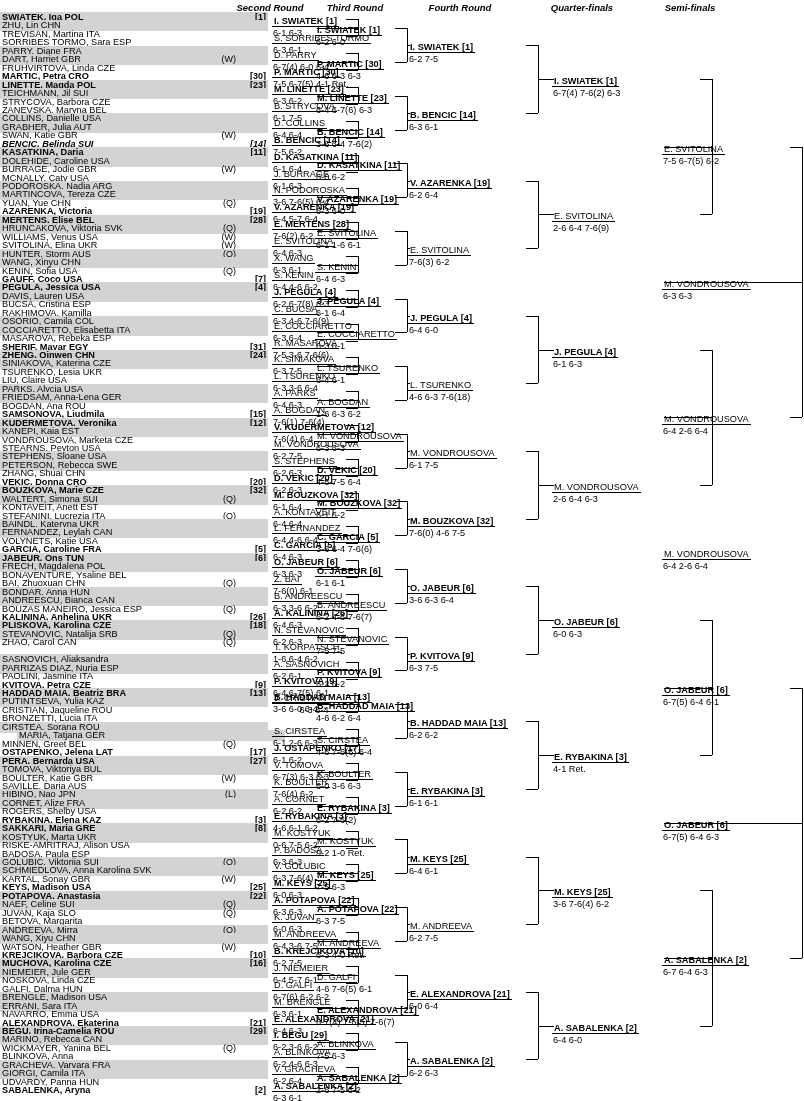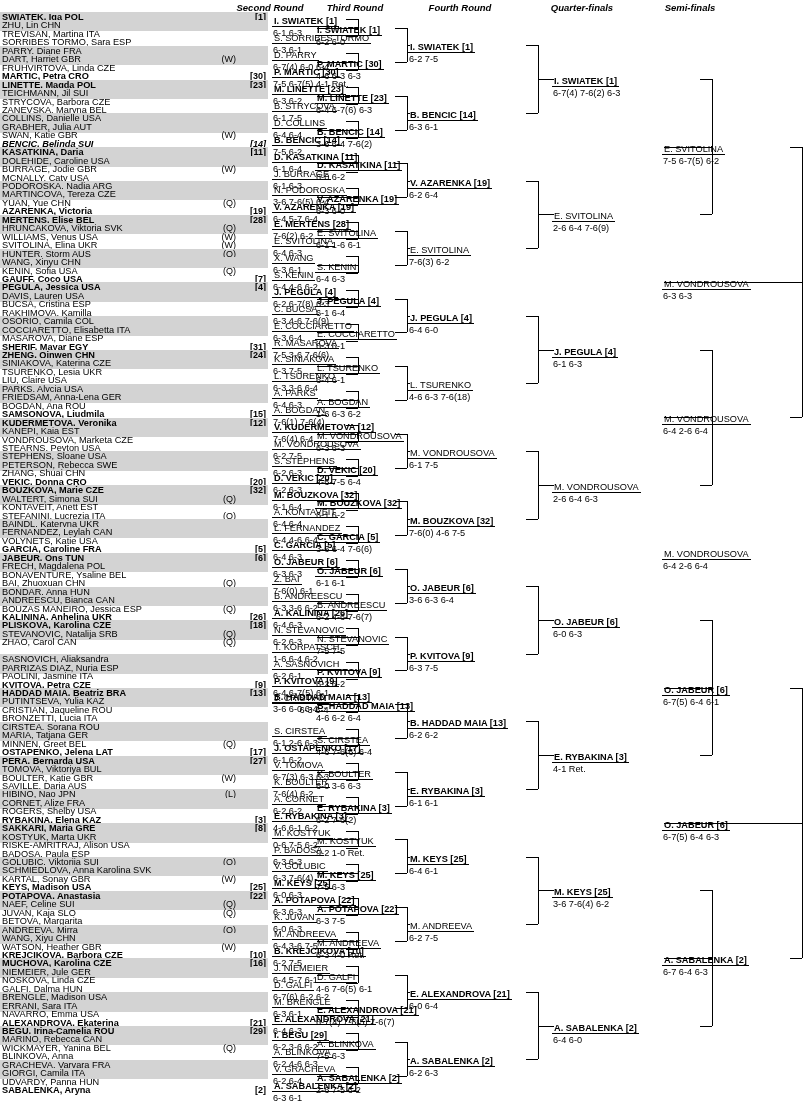--- a/index.html
+++ b/index.html
@@ -221,21 +221,21 @@
       <div class="r1row" style="top: 307.75px;">
         <div class="r1name">RAKHIMOVA, Kamilla</div>
       </div>
       <div class="r1row shade" style="top: 316.2px;">
         <div class="r1name">OSORIO, Camila COL</div>
       </div>
       <div class="r1row shade" style="top: 324.65px;">
         <div class="r1name">COCCIARETTO, Elisabetta ITA</div>
       </div>
       <div class="r1row" style="top: 333.1px;">
-        <div class="r1name">MASAROVA, Diane ESP</div>
+        <div class="r1name">MASAROVA, Rebeka ESP</div>
       </div>
       <div class="r1row" style="top: 341.55px;">
         <div class="r1name seeded">SHERIF, Mayar EGY</div>
         <div class="r1seed">[31]</div>
       </div>
       <div class="r1row shade" style="top: 350px;">
         <div class="r1name seeded">ZHENG, Qinwen CHN</div>
         <div class="r1seed">[24]</div>
       </div>
       <div class="r1row shade" style="top: 358.45px;">
@@ -380,21 +380,21 @@
       </div>
       <div class="r1row" style="top: 704.9px;">
         <div class="r1name">CRISTIAN, Jaqueline ROU</div>
       </div>
       <div class="r1row" style="top: 713.35px;">
         <div class="r1name">BRONZETTI, Lucia ITA</div>
       </div>
       <div class="r1row shade" style="top: 721.8px;">
         <div class="r1name">CIRSTEA, Sorana ROU</div>
       </div>
-      <div class="r1row shade" style="top: 730.25px;">
+      <div class="r1row shade" style="top: 730.25px; margin-left: 17px;">
         <div class="r1name">MARIA, Tatjana GER</div>
       </div>
       <div class="r1row" style="top: 738.7px;">
         <div class="r1name">MINNEN, Greet BEL</div>
         <div class="r1tag">(Q)</div>
       </div>
       <div class="r1row" style="top: 747.15px;">
         <div class="r1name seeded">OSTAPENKO, Jelena LAT</div>
         <div class="r1seed">[17]</div>
       </div>

